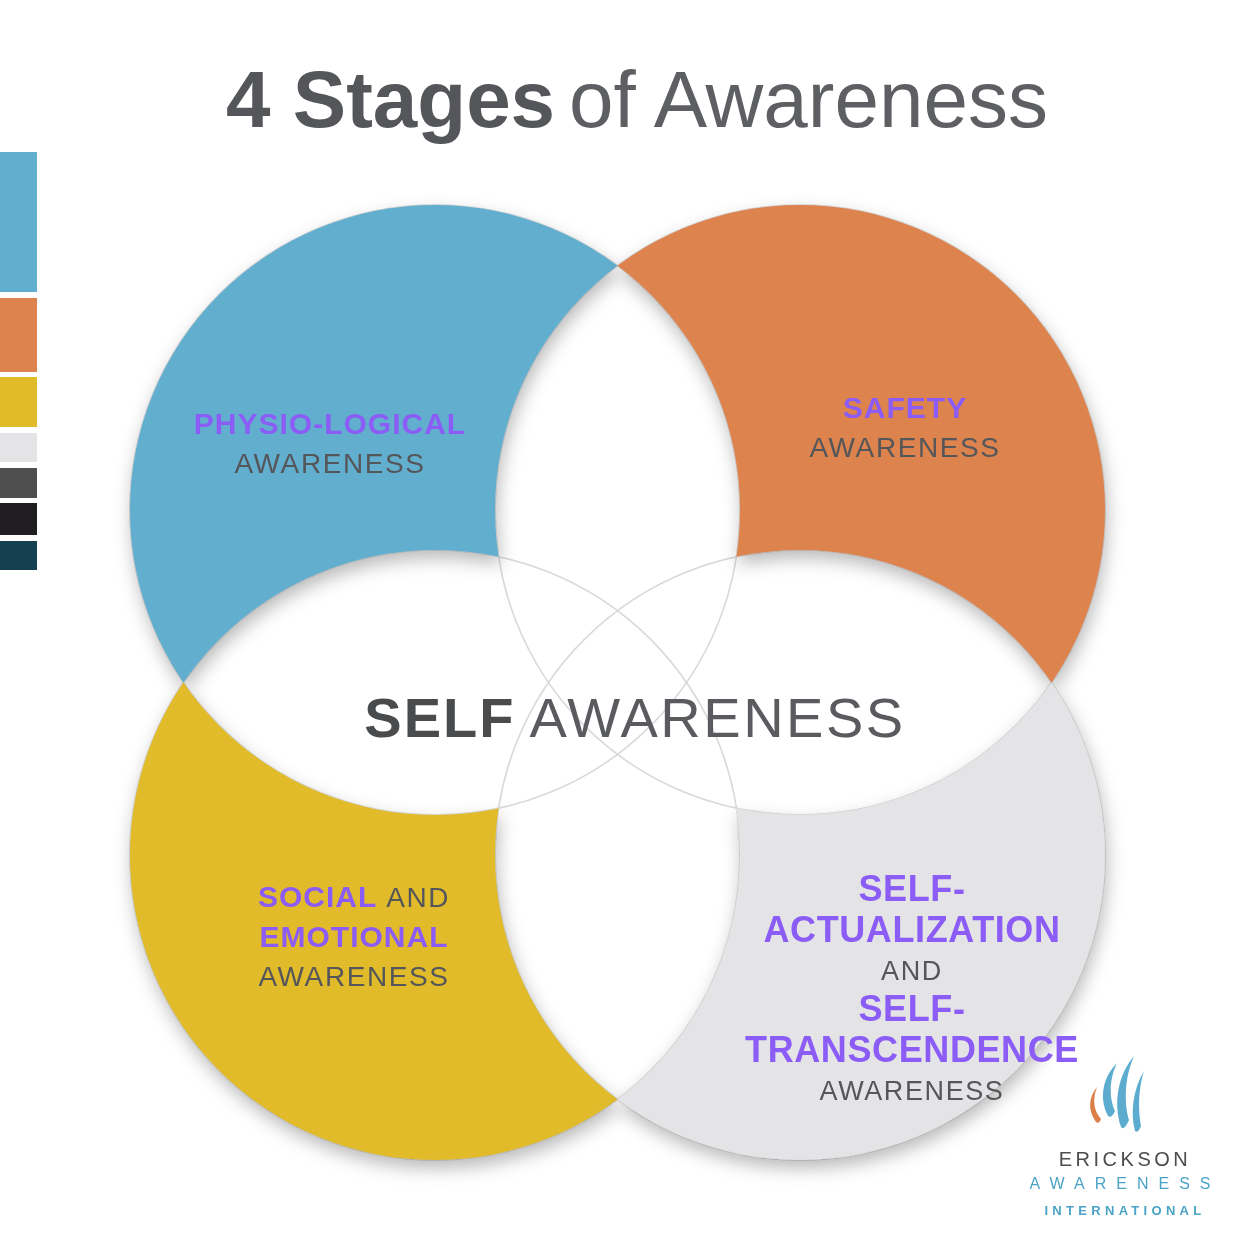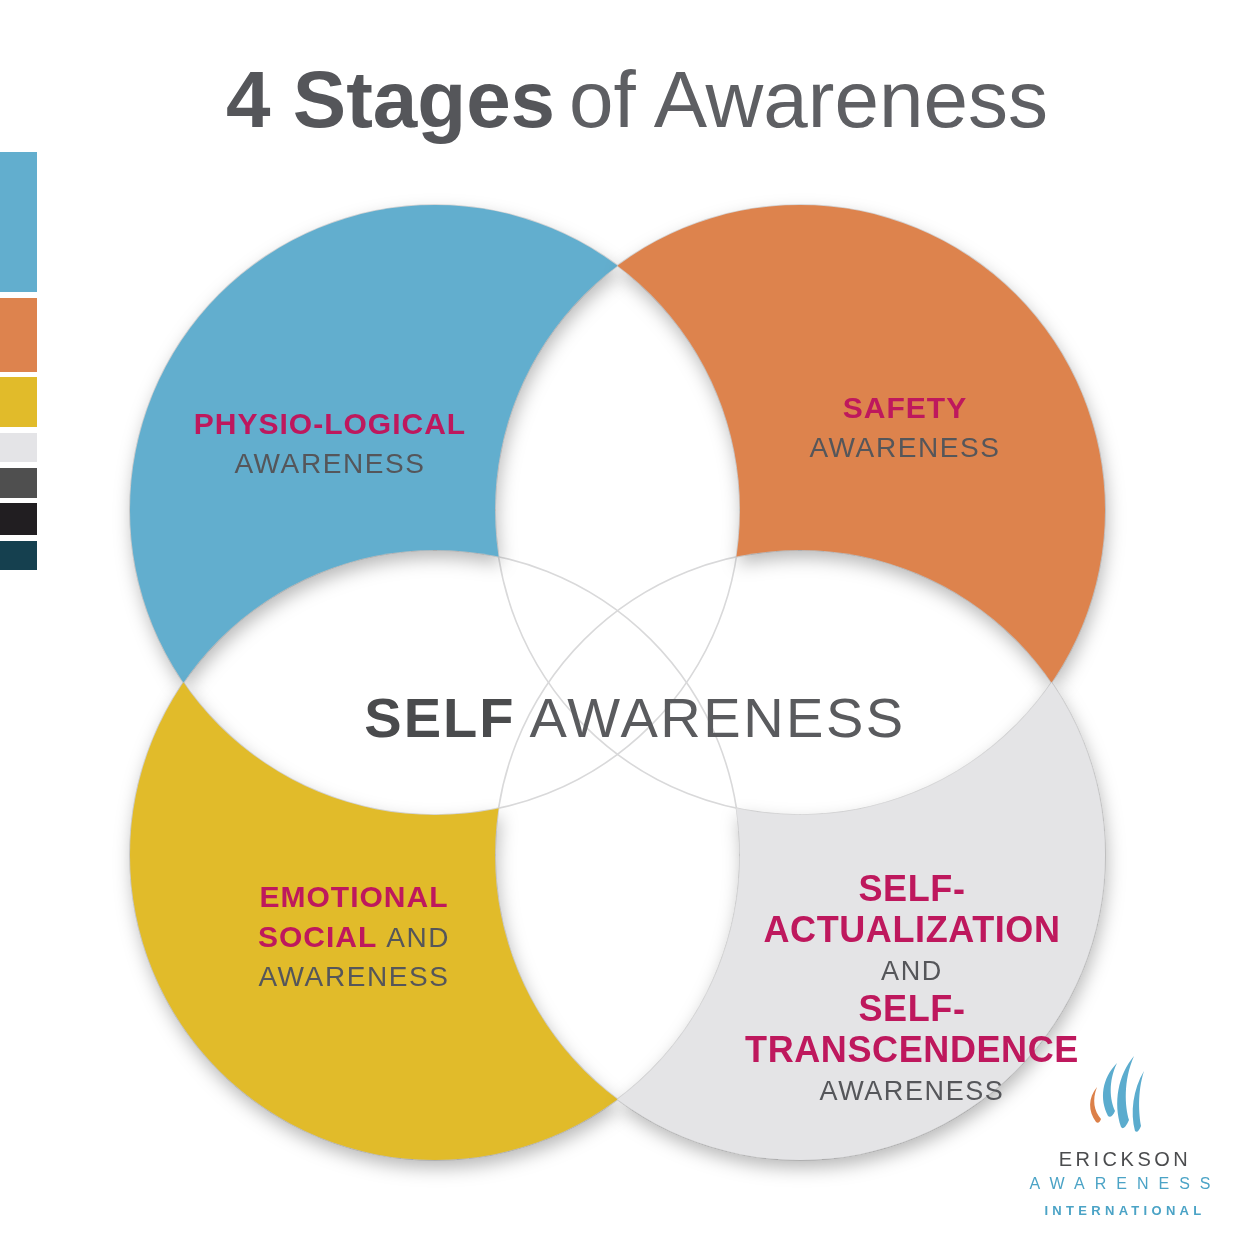--- a/index.html
+++ b/index.html
@@ -14,21 +14,21 @@
   .title .t-light{font-weight:400;color:#5E5F63;margin-left:14px;}
 
   
   .palette{position:absolute;left:0;top:0;}
 
   
   .venn{position:absolute;left:0;top:0;}
 
   
   .lbl{position:absolute;text-align:center;line-height:35px;}
-  .seg-bold{font-weight:700;font-size:30px;letter-spacing:1px;color:#be185d;}
+  .seg-bold{font-weight:700;font-size:30px;letter-spacing:1px;color:#8b5cf6;}
   .seg-light{font-weight:400;font-size:28px;letter-spacing:1.6px;color:#55565A;}
   .gap{margin-left:0.32em;}
   .lbl-blue{left:155px;top:406px;width:350px;}
   .lbl-orange{left:730px;top:390px;width:350px;}
   .lbl-yellow{left:180px;top:879px;width:348px;}
   .lbl-gray{left:712px;top:872px;width:400px;line-height:34px;}
   .lbl-gray .seg-bold{font-size:36px;letter-spacing:0.6px;margin-top:40px;}
   .lbl-gray .seg-light{font-size:27px;}
 
   .lbl-center{left:325px;top:648px;width:620px;line-height:60px;white-space:nowrap;margin-top:40px;}
@@ -117,22 +117,22 @@
     <div><span class="seg-bold">PHYSIO-LOGICAL</span></div>
     <div><span class="seg-light">AWARENESS</span></div>
   </div>
 
   <div class="lbl lbl-orange">
     <div><span class="seg-bold">SAFETY</span></div>
     <div><span class="seg-light">AWARENESS</span></div>
   </div>
 
   <div class="lbl lbl-yellow">
+    <div><span class="seg-bold">SOCIAL</span><span class="seg-light gap">AND</span></div>
     <div><span class="seg-bold">EMOTIONAL</span></div>
-    <div><span class="seg-bold">SOCIAL</span><span class="seg-light gap">AND</span></div>
     <div><span class="seg-light">AWARENESS</span></div>
   </div>
 
   <div class="lbl lbl-gray">
     <div><span class="seg-bold">SELF-ACTUALIZATION</span></div>
     <div><span class="seg-light">AND</span></div>
     <div><span class="seg-bold">SELF-TRANSCENDENCE</span></div>
     <div><span class="seg-light">AWARENESS</span></div>
   </div>
 

